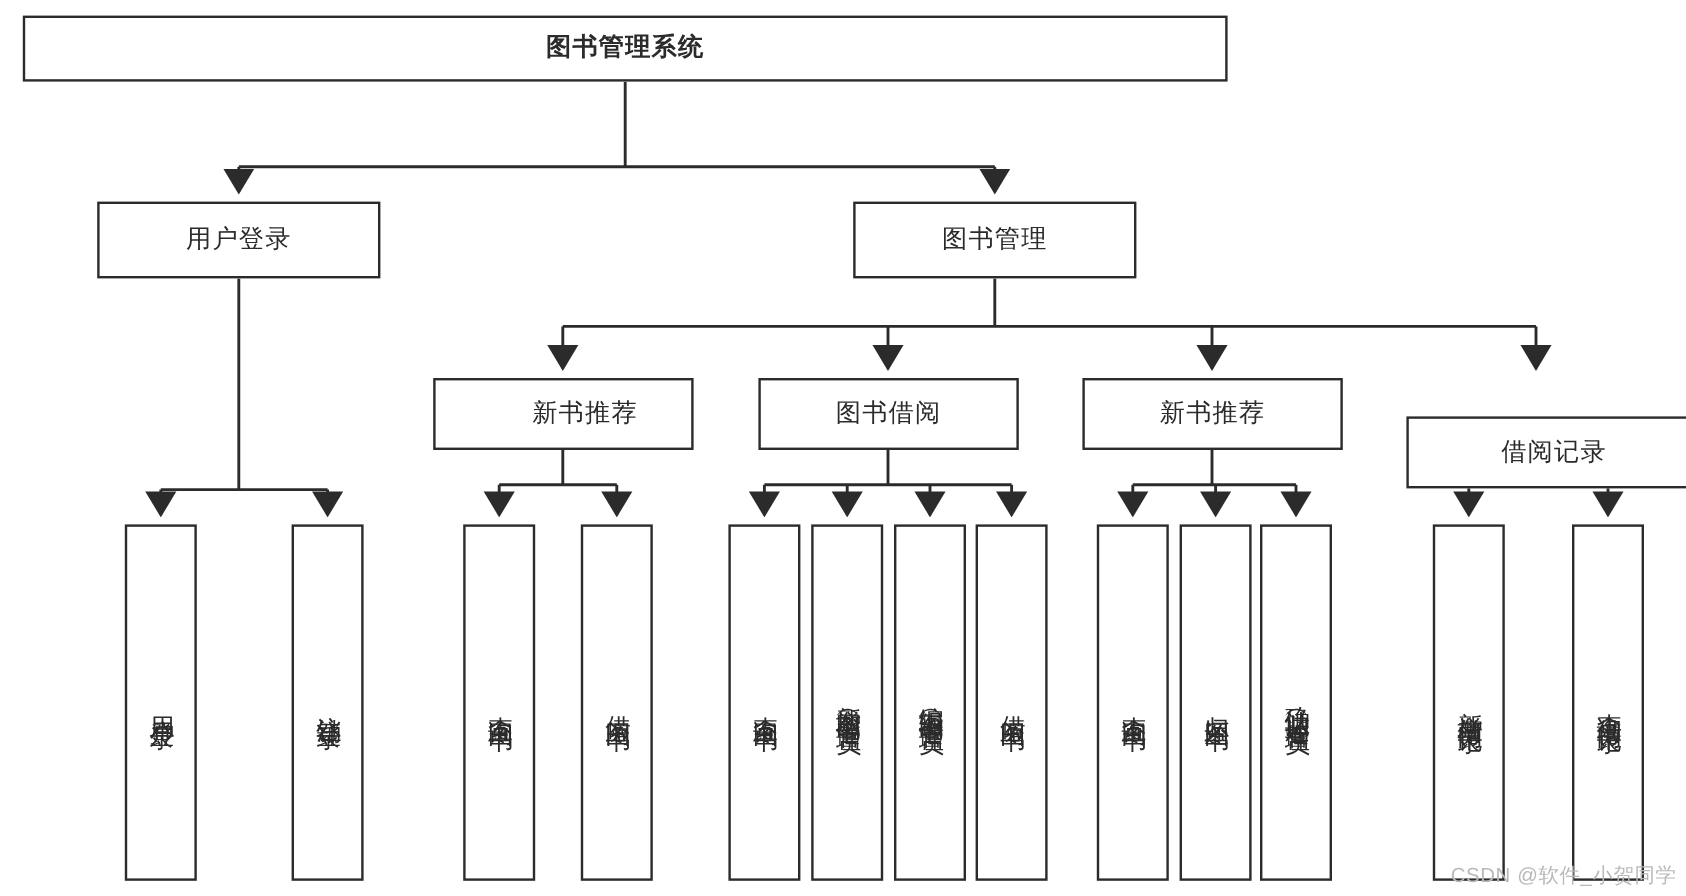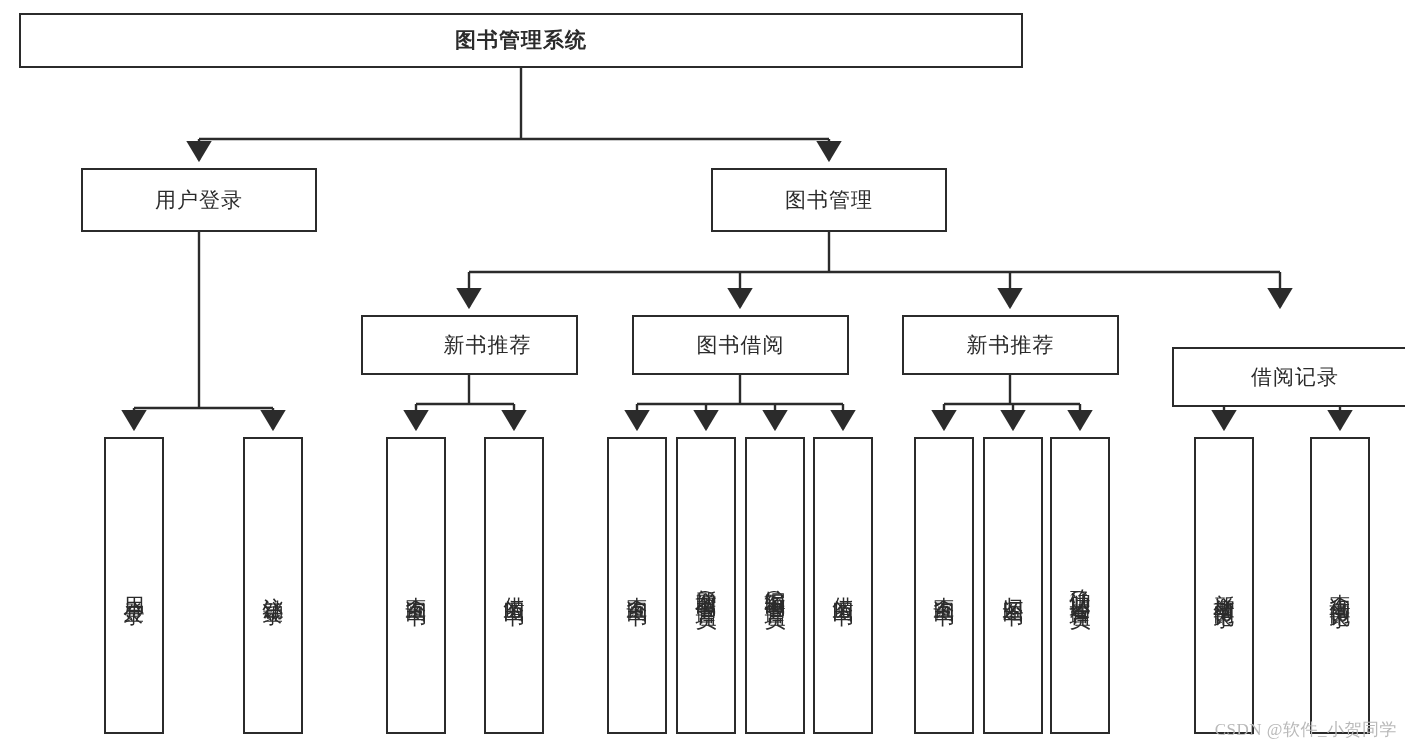--- a/index.html
+++ b/index.html
@@ -58,21 +58,20 @@
   }
   #watermark {
     position: absolute;
     right: 8px;
     bottom: 6px;
     font-size: 17px;
     color: #b9b9b9;
     letter-spacing: 0.5px;
     white-space: nowrap;
     user-select: none;
-    font-family: Liberation Serif, serif;
   }
 </style>
 </head>
 <body>
 
 <div id="canvas">
 
   <svg id="edges" viewBox="0 0 1405 747" xmlns="http://www.w3.org/2000/svg">
     <defs>
       <marker id="arrow" viewBox="0 0 10 12" refX="9" refY="6" markerWidth="9" markerHeight="11" orient="auto-start-reverse">

